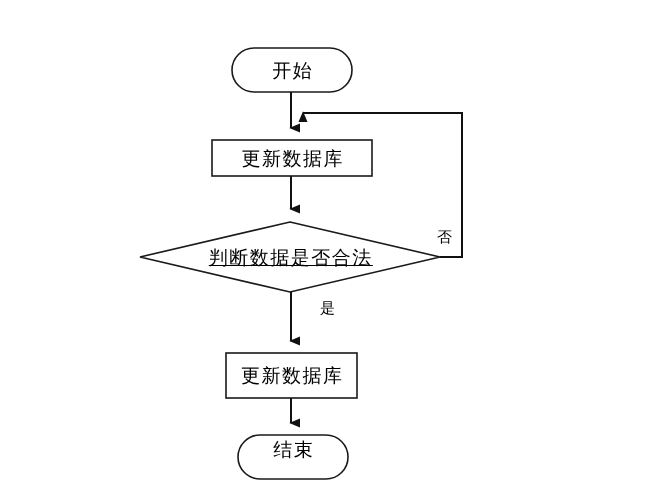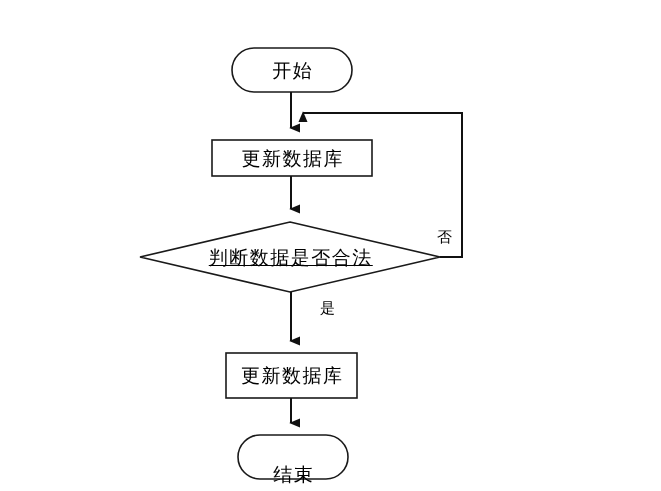--- a/index.html
+++ b/index.html
@@ -44,21 +44,21 @@
   .edge-label {
     position: absolute;
     color: #000000;
     font-size: 15px;
     line-height: 1;
     white-space: nowrap;
     pointer-events: none;
   }
   
   .term-start { left: 232px; top: 48px;  width: 120px; height: 44px; }
-  .term-end   { left: 238px; top: 435px; width: 110px; height: 28px; margin-top: 25px; }
+  .term-end   { left: 238px; top: 435px; width: 110px; height: 28px; }
   
   .proc-input  { left: 212px; top: 140px; width: 160px; height: 36px; }
   .proc-update { left: 226px; top: 353px; width: 131px; height: 45px; }
   
   .dec-check { left: 140px; top: 222px; width: 300px; height: 70px; text-decoration: underline; }
   
   .lbl-no  { left: 437px; top: 230px; }
   .lbl-yes { left: 320px; top: 301px; }
 </style>
 </head>

